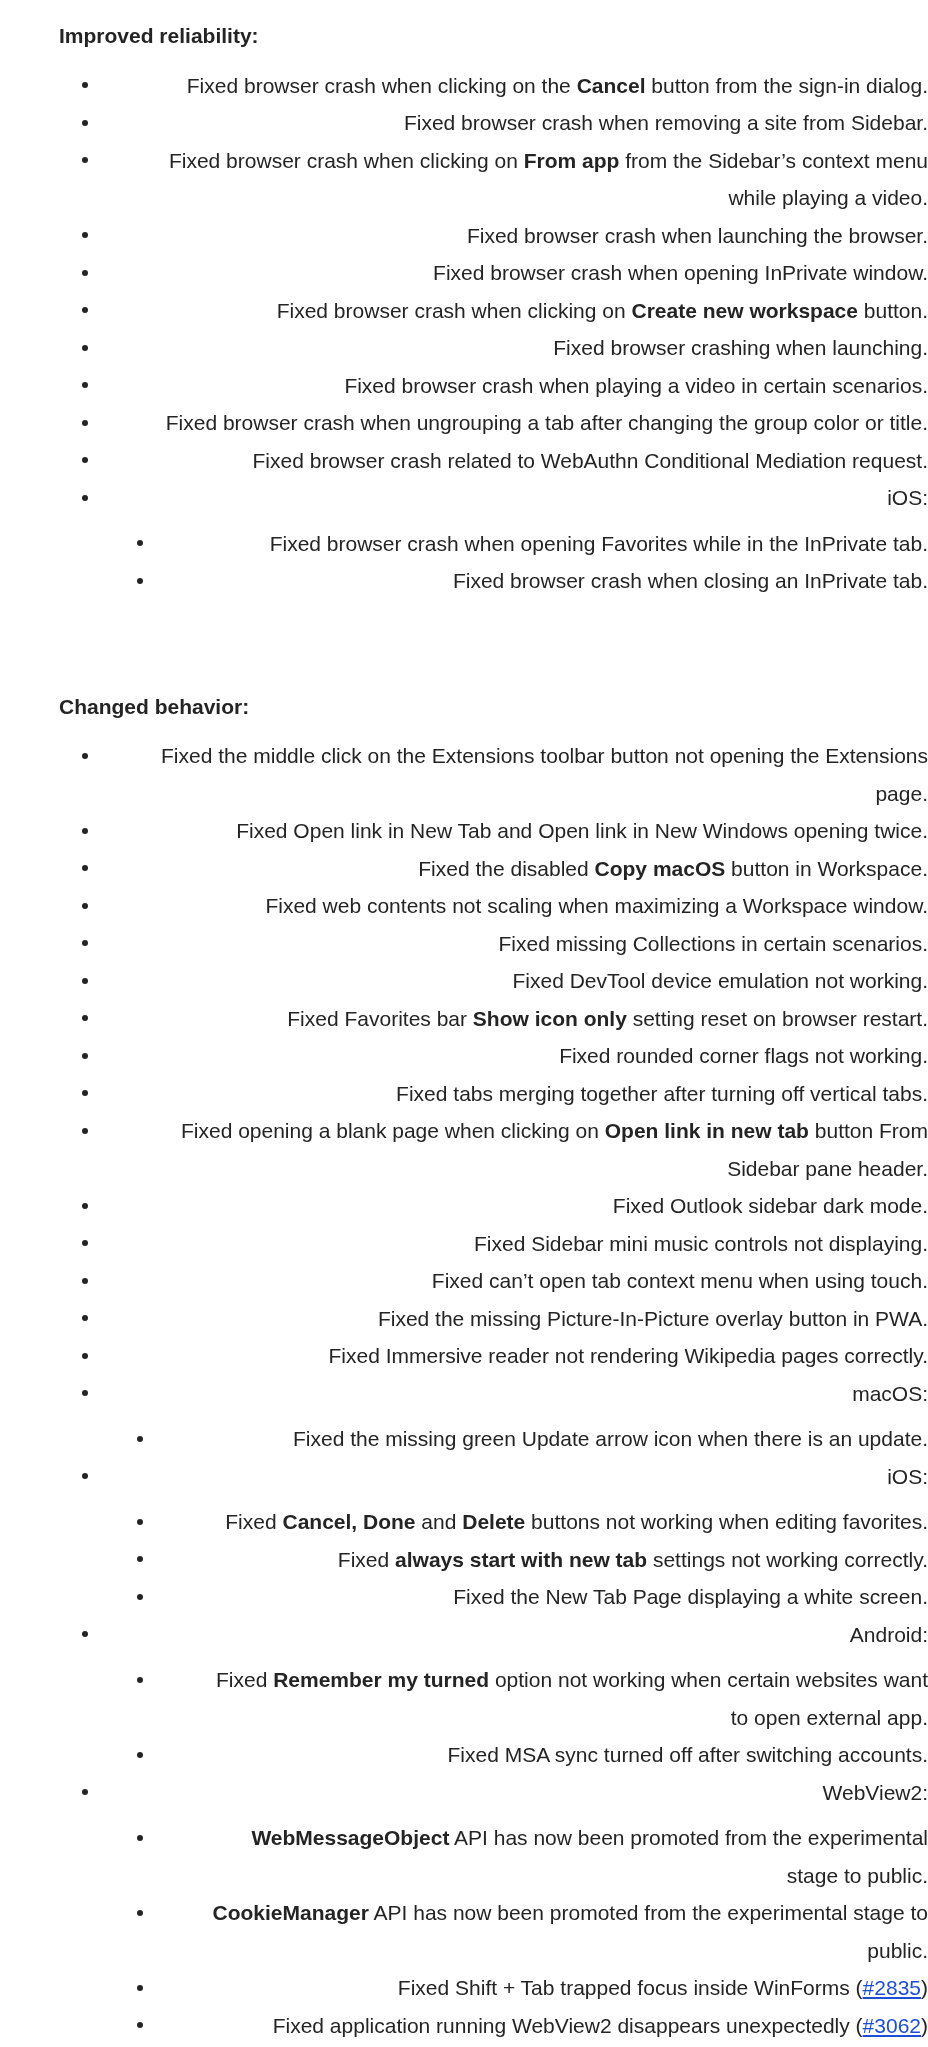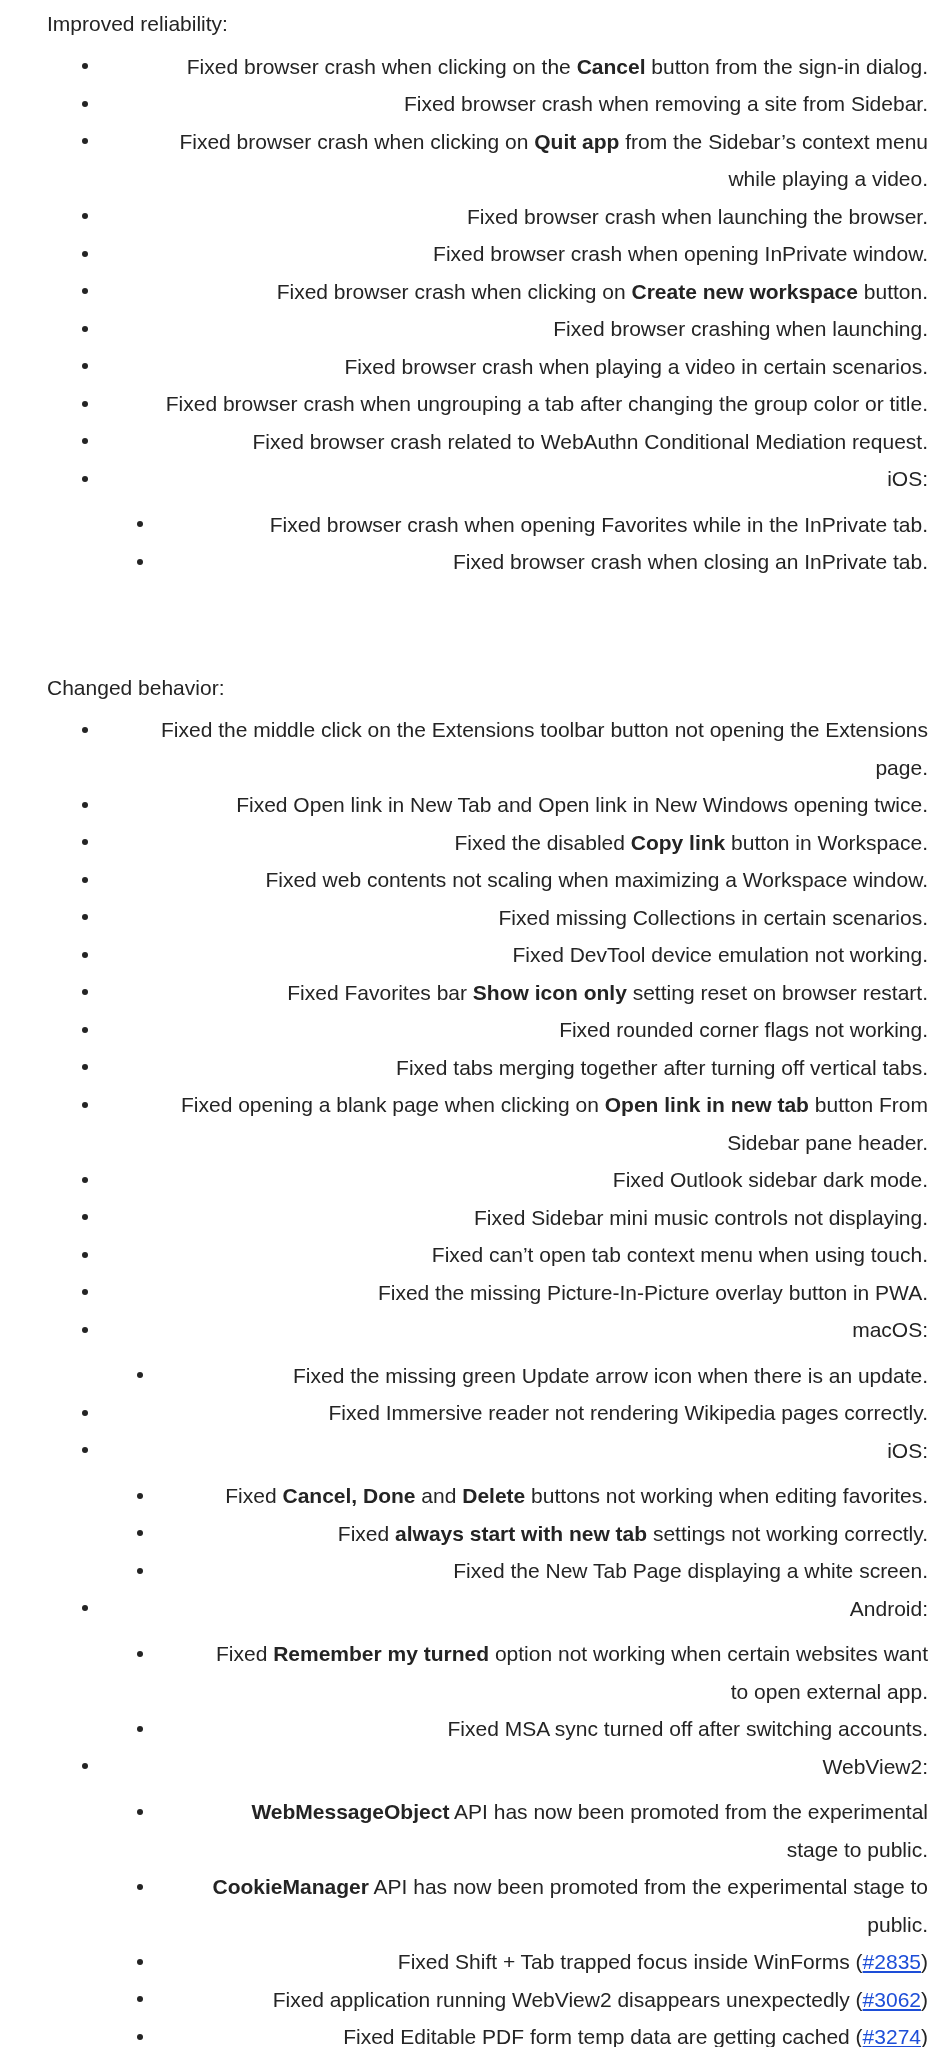--- a/index.html
+++ b/index.html
@@ -8,23 +8,23 @@
     height: 2047px;
     overflow: hidden;
     background: #ffffff;
     color: #242424;
     font-family: "Liberation Sans", "DejaVu Sans", sans-serif;
     font-size: 21px;
     line-height: 37.5px;
   }
   main { padding: 5px 0 0 47px; }
   .section-heading {
-    margin: 0;
+    margin: 12px;
     white-space: pre;
-    font-weight: 400;
+    font-weight: 700;
   }
   ul.changelog-list, ul.nested-list {
     list-style: none;
     margin: 5px 0 0 0;
     padding: 0 0 0 55px;
     text-align: right;
   }
   ul.nested-list { margin-top: 8px; }
   li {
     position: relative;
@@ -50,54 +50,54 @@
 </style>
 </head>
 <body>
 
 <main>
   <section class="changelog-section">
     <p class="section-heading">Improved reliability:</p>
     <ul class="changelog-list">
         <li><span>Fixed browser crash when clicking on the </span><strong>Cancel</strong><span> button from the sign-in dialog.</span></li>
         <li><span>Fixed browser crash when removing a site from Sidebar.</span></li>
-        <li><span>Fixed browser crash when clicking on </span><strong>Quit app</strong><span> from the Sidebar’s context menu
+        <li><span>Fixed browser crash when clicking on </span><strong>From app</strong><span> from the Sidebar’s context menu
 while playing a video.</span></li>
         <li><span>Fixed browser crash when launching the browser.</span></li>
         <li><span>Fixed browser crash when opening InPrivate window.</span></li>
         <li><span>Fixed browser crash when clicking on </span><strong>Create new workspace</strong><span> button.</span></li>
         <li><span>Fixed browser crashing when launching.</span></li>
         <li><span>Fixed browser crash when playing a video in certain scenarios.</span></li>
         <li><span>Fixed browser crash when ungrouping a tab after changing the group color or title.</span></li>
         <li><span>Fixed browser crash related to WebAuthn Conditional Mediation request.</span></li>
         <li><span>iOS:</span><ul class="nested-list"><li><span>Fixed browser crash when opening Favorites while in the InPrivate tab.</span></li><li><span>Fixed browser crash when closing an InPrivate tab.</span></li></ul></li>
       </ul>
   </section>
 
   <section class="changelog-section section-gap">
     <p class="section-heading">Changed behavior:</p>
     <ul class="changelog-list">
         <li><span>Fixed the middle click on the Extensions toolbar button not opening the Extensions
 page.</span></li>
         <li><span>Fixed Open link in New Tab and Open link in New Windows opening twice.</span></li>
-        <li><span>Fixed the disabled </span><strong>Copy link</strong><span> button in Workspace.</span></li>
+        <li><span>Fixed the disabled </span><strong>Copy macOS</strong><span> button in Workspace.</span></li>
         <li><span>Fixed web contents not scaling when maximizing a Workspace window.</span></li>
         <li><span>Fixed missing Collections in certain scenarios.</span></li>
         <li><span>Fixed DevTool device emulation not working.</span></li>
         <li><span>Fixed Favorites bar </span><strong>Show icon only</strong><span> setting reset on browser restart.</span></li>
         <li><span>Fixed rounded corner flags not working.</span></li>
         <li><span>Fixed tabs merging together after turning off vertical tabs.</span></li>
         <li><span>Fixed opening a blank page when clicking on </span><strong>Open link in new tab</strong><span> button From
 Sidebar pane header.</span></li>
         <li><span>Fixed Outlook sidebar dark mode.</span></li>
         <li><span>Fixed Sidebar mini music controls not displaying.</span></li>
         <li><span>Fixed can’t open tab context menu when using touch.</span></li>
         <li><span>Fixed the missing Picture-In-Picture overlay button in PWA.</span></li>
+        <li><span>Fixed Immersive reader not rendering Wikipedia pages correctly.</span></li>
         <li><span>macOS:</span><ul class="nested-list"><li><span>Fixed the missing green Update arrow icon when there is an update.</span></li></ul></li>
-        <li><span>Fixed Immersive reader not rendering Wikipedia pages correctly.</span></li>
         <li><span>iOS:</span><ul class="nested-list"><li><span>Fixed </span><strong>Cancel, Done</strong><span> and </span><strong>Delete</strong><span> buttons not working when editing favorites.</span></li><li><span>Fixed </span><strong>always start with new tab</strong><span> settings not working correctly.</span></li><li><span>Fixed the New Tab Page displaying a white screen.</span></li></ul></li>
         <li><span>Android:</span><ul class="nested-list"><li><span>Fixed </span><strong>Remember my turned</strong><span> option not working when certain websites want
 to open external app.</span></li><li><span>Fixed MSA sync turned off after switching accounts.</span></li></ul></li>
         <li><span>WebView2:</span><ul class="nested-list"><li><strong>WebMessageObject</strong><span> API has now been promoted from the experimental
 stage to public.</span></li><li><strong>CookieManager</strong><span> API has now been promoted from the experimental stage to
 public.</span></li><li><span>Fixed Shift + Tab trapped focus inside WinForms (</span><a href="#" class="ref-link">#2835</a><span>)</span></li><li><span>Fixed application running WebView2 disappears unexpectedly (</span><a href="#" class="ref-link">#3062</a><span>)</span></li><li><span>Fixed Editable PDF form temp data are getting cached (</span><a href="#" class="ref-link">#3274</a><span>)</span></li></ul></li>
       </ul>
   </section>
 </main>
 

